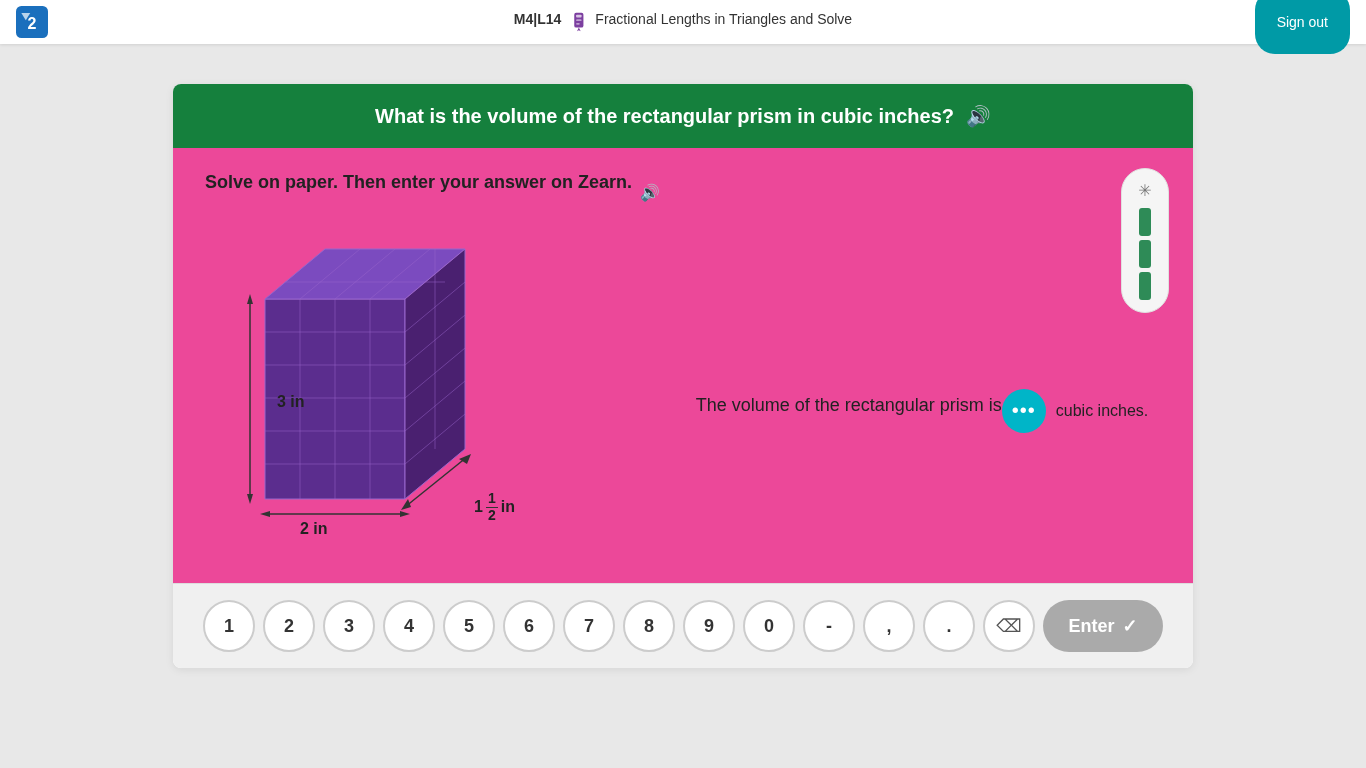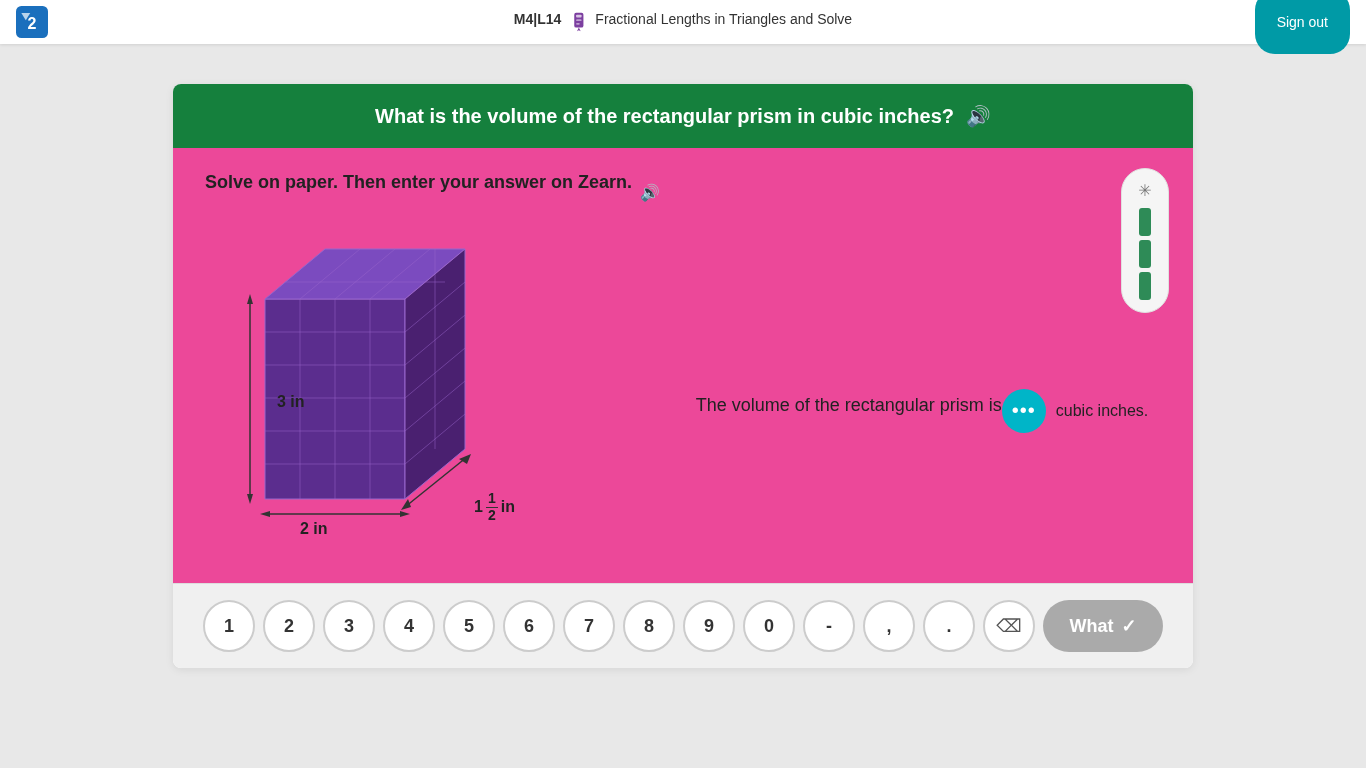--- a/index.html
+++ b/index.html
@@ -409,19 +409,19 @@
       <button class="key-btn">6</button>
       <button class="key-btn">7</button>
       <button class="key-btn">8</button>
       <button class="key-btn">9</button>
       <button class="key-btn">0</button>
       <button class="key-btn">-</button>
       <button class="key-btn">,</button>
       <button class="key-btn">.</button>
       <button class="backspace-btn">⌫</button>
       <button class="enter-btn">
-        <span>What</span>
+        <span>Enter</span>
         <span>✓</span>
       </button>
     </div>
 
   </div>
 </div>
 
 </body></html>

